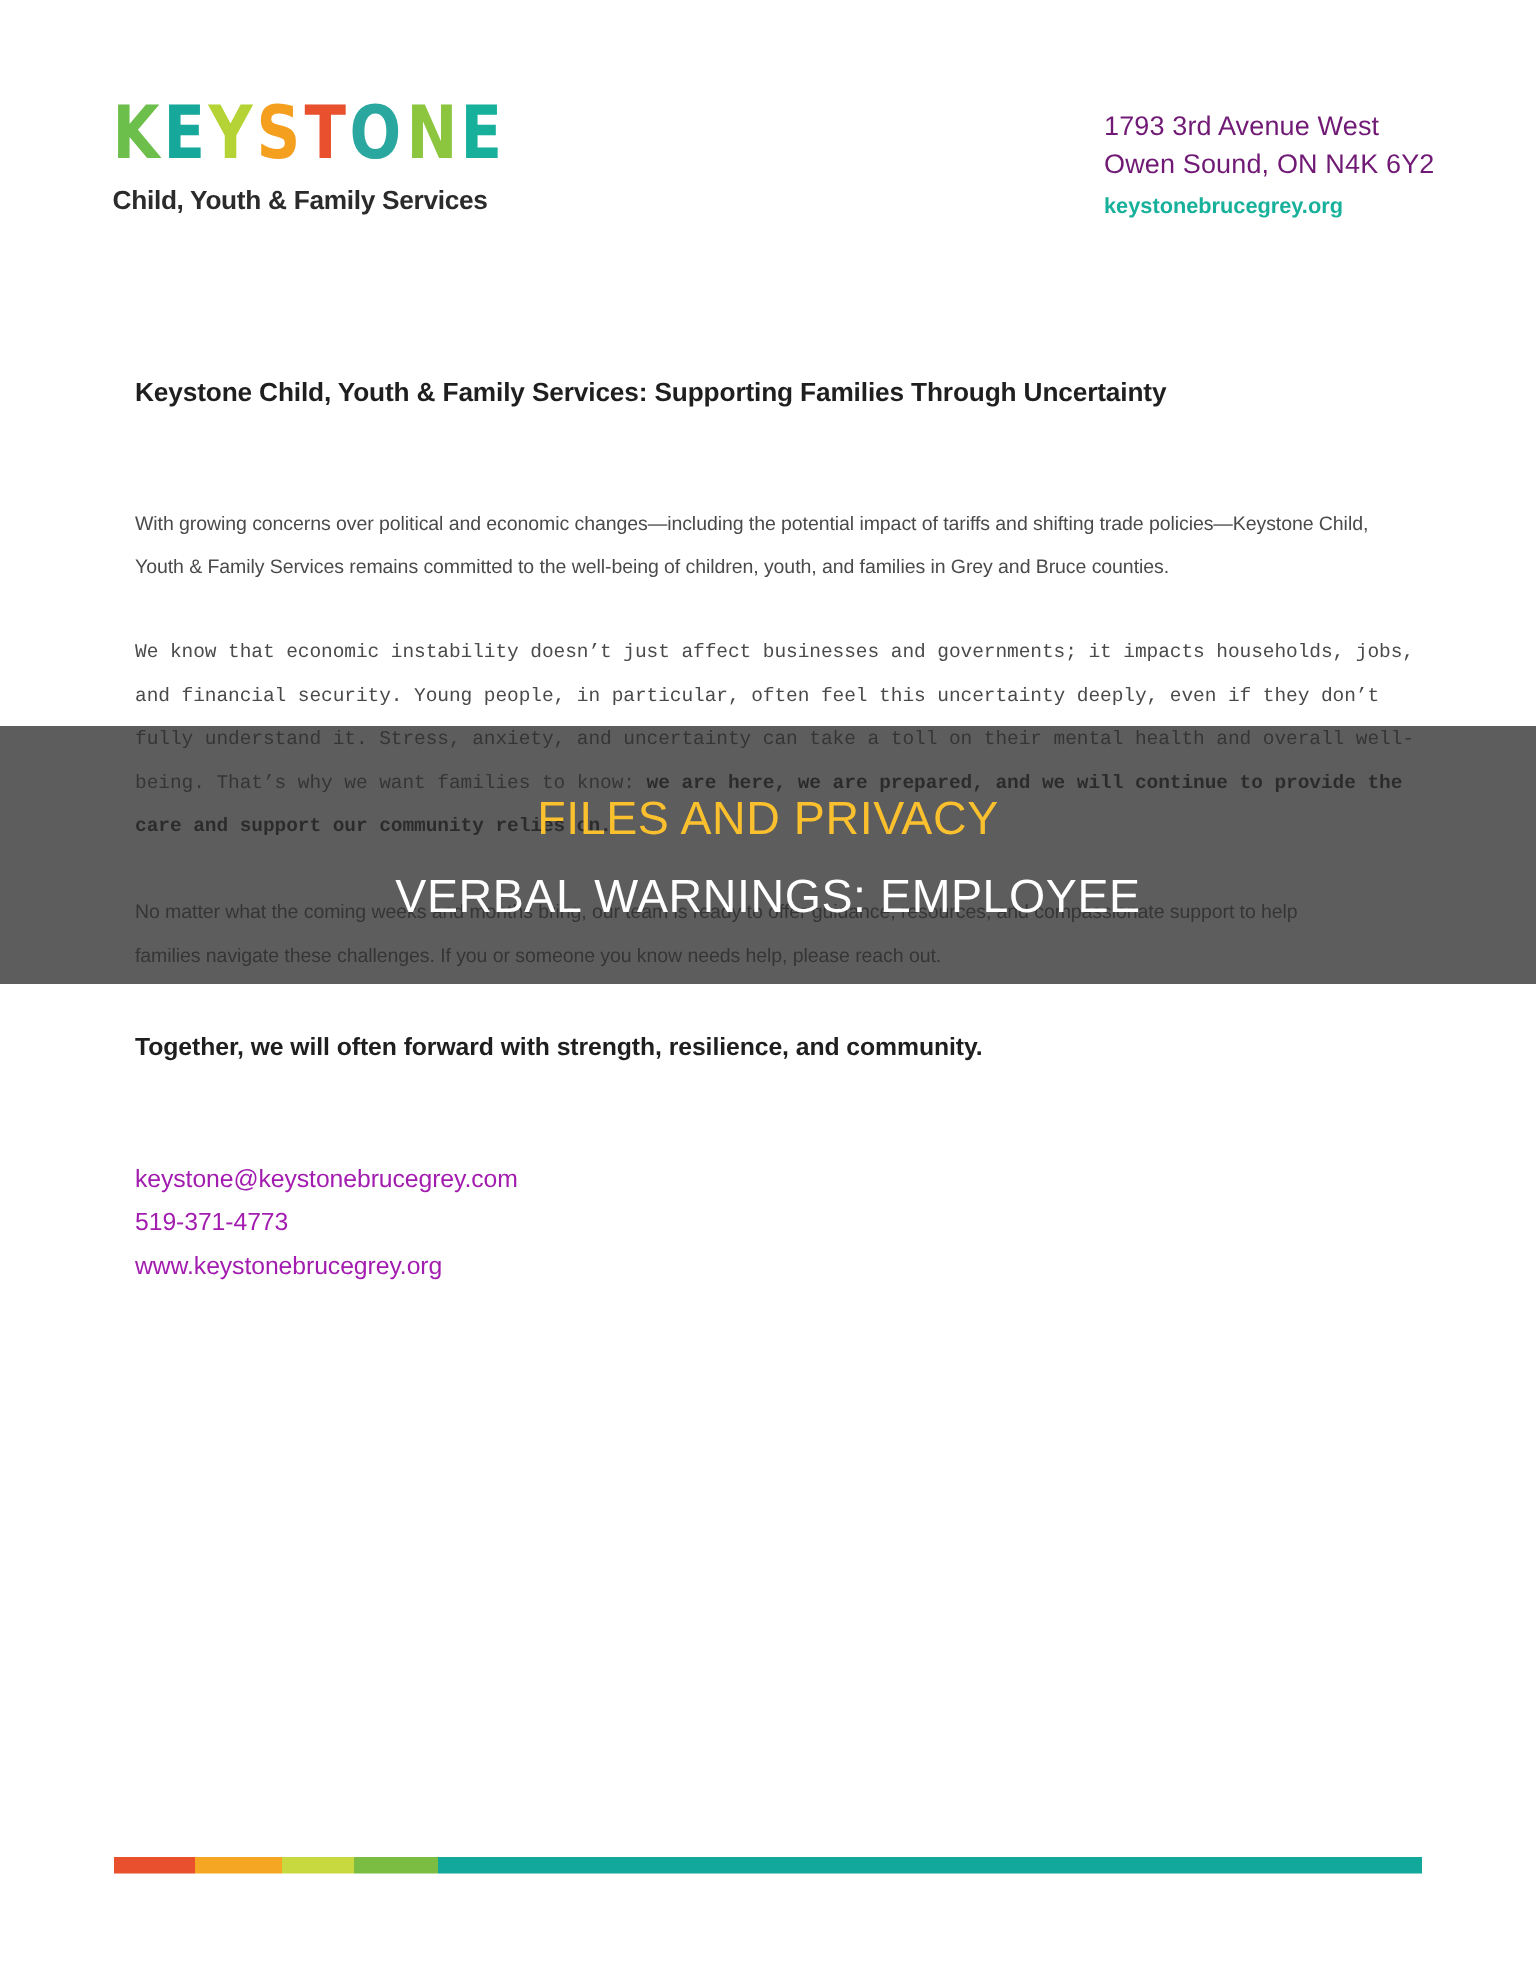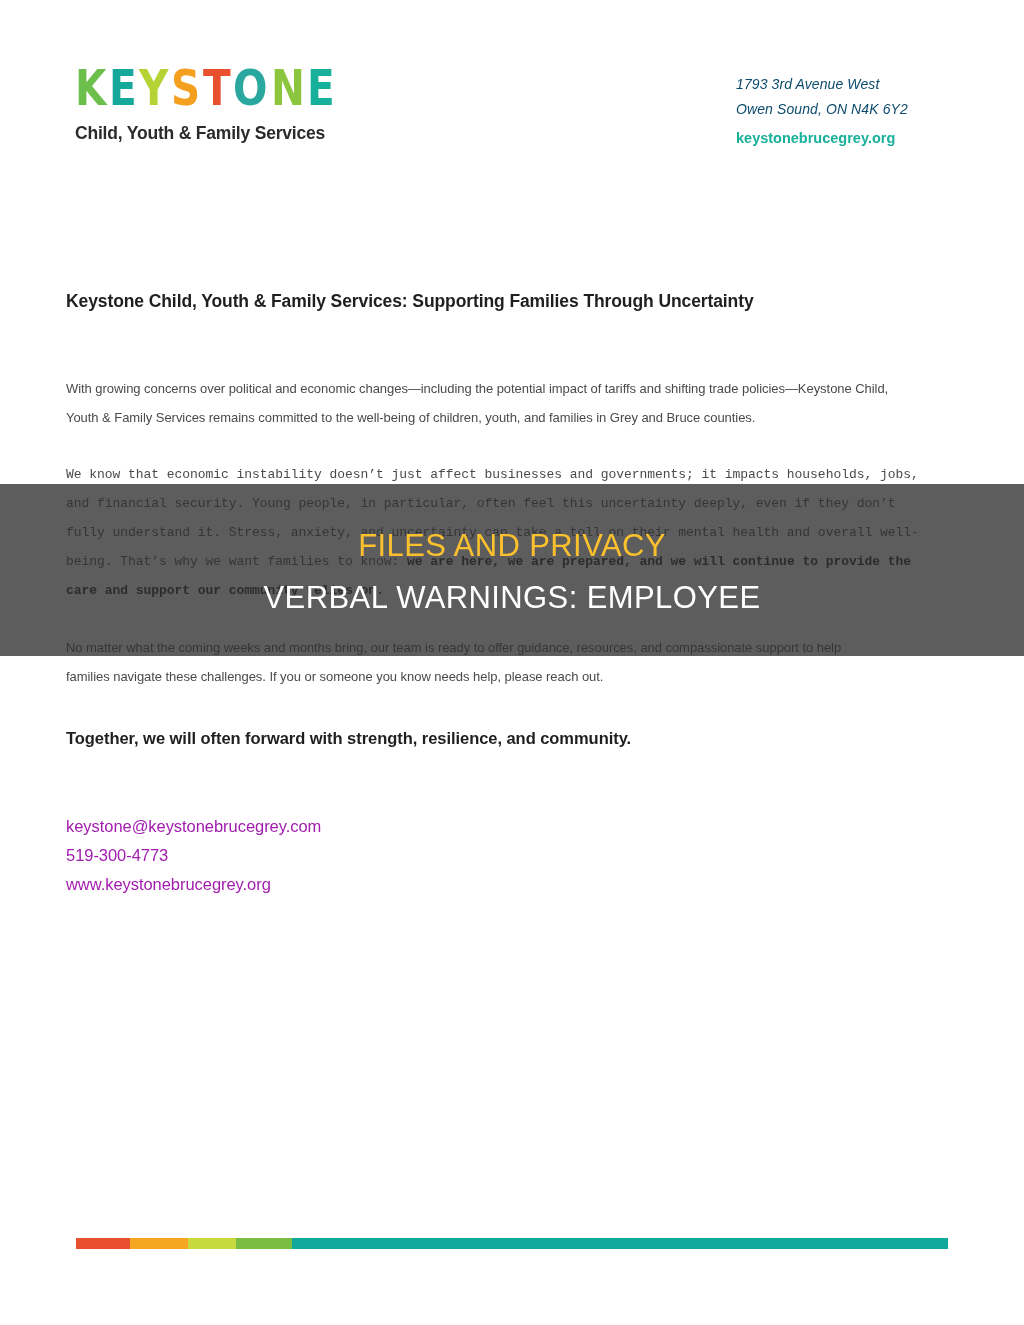--- a/index.html
+++ b/index.html
@@ -67,43 +67,41 @@
   }
 
   .address-block {
     position: absolute;
     right: 88px;
     top: 72px;
     text-align: left;
     width: 200px;
   }
   .address-line {
-    font-size: 14px;
+    font-size: 18px;
     line-height: 25px;
-    color: #0c4a6e;
+    color: #701a75;
     letter-spacing: 0.1px;
     white-space: nowrap;
-    font-style: italic;
   }
   .address-site {
     font-size: 14.5px;
     line-height: 25px;
     font-weight: 700;
     color: #17b09a;
     margin-top: 4px;
     white-space: nowrap;
   }
 
   
   .content {
     position: absolute;
-    left: 66px;
+    left: 90px;
     top: 248px;
     width: 860px;
-    margin-top: 40px;
   }
 
   .doc-title {
     font-size: 17.5px;
     font-weight: 700;
     color: #1f1f1f;
     letter-spacing: -0.1px;
     line-height: 26px;
     margin: 0 0 60px 0;
   }
@@ -216,21 +214,21 @@
     <p class="body-para">With growing concerns over political and economic changes—including the potential impact of tariffs and shifting trade policies—Keystone Child, Youth &amp; Family Services remains committed to the well-being of children, youth, and families in Grey and Bruce counties.</p>
 
     <p class="body-para w2"><span>We know that economic instability doesn’t just affect businesses and governments; it impacts households, jobs, and financial security. Young people, in particular, often feel this uncertainty deeply, even if they don’t fully understand it. Stress, anxiety, and uncertainty can take a toll on their mental health and overall well-being. That’s why we want families to know: </span><span class="bold-inline">we are here, we are prepared, and we will continue to provide the care and support our community relies on.</span></p>
 
     <p class="body-para w3">No matter what the coming weeks and months bring, our team is ready to offer guidance, resources, and compassionate support to help families navigate these challenges. If you or someone you know needs help, please reach out.</p>
 
     <p class="closing">Together, we will often forward with strength, resilience, and community.</p>
 
     <div class="contact-block">
       <div class="contact-line">keystone@keystonebrucegrey.com</div>
-      <div class="contact-line">519-300-4773</div>
+      <div class="contact-line">519-371-4773</div>
       <div class="contact-line">www.keystonebrucegrey.org</div>
     </div>
 
   </div>
 
   <div class="footer-bar" id="footer-bar">
       <div class="footer-seg" style="background: rgb(232, 80, 46); width: 6.2%;"></div>
       <div class="footer-seg" style="background: rgb(245, 166, 35); width: 6.6%;"></div>
       <div class="footer-seg" style="background: rgb(200, 217, 64); width: 5.6%;"></div>
       <div class="footer-seg" style="background: rgb(123, 189, 66); width: 6.4%;"></div>

